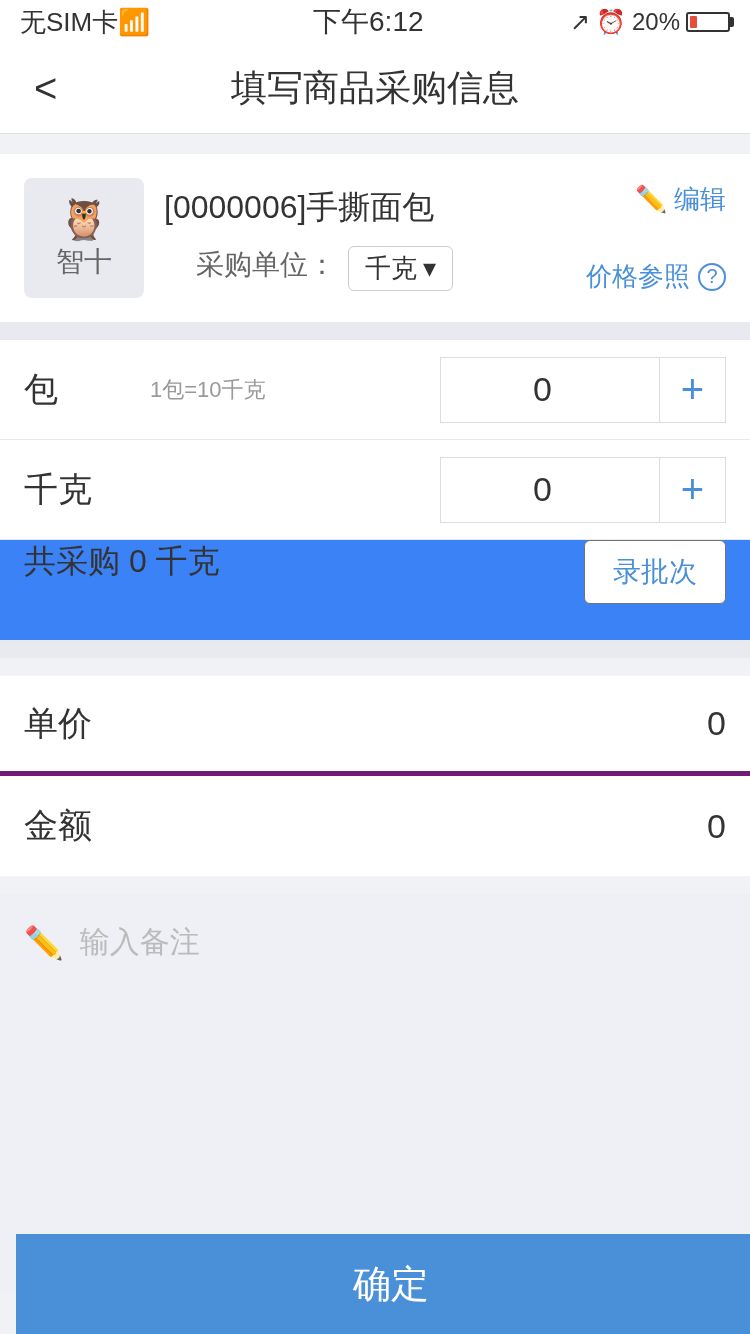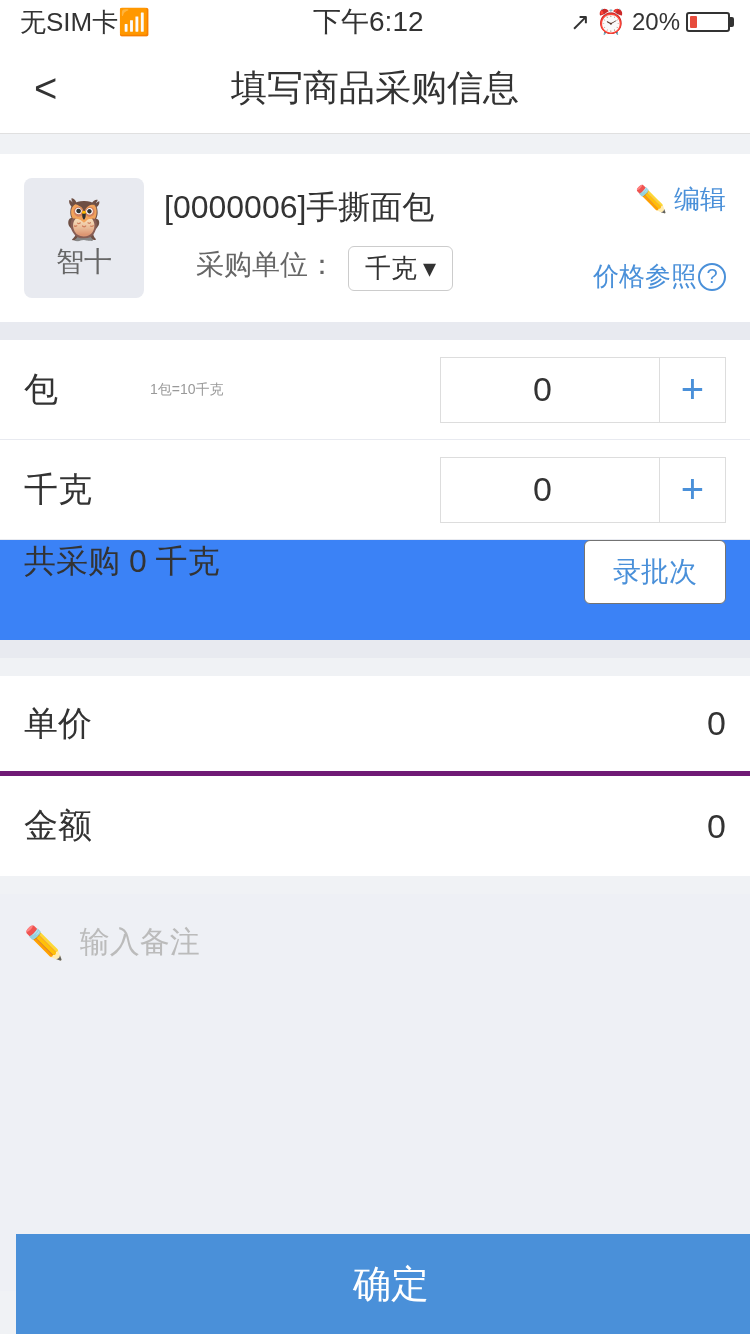--- a/index.html
+++ b/index.html
@@ -143,21 +143,21 @@
       gap: 6px;
     }
     .price-ref {
       position: absolute;
       right: 24px;
       bottom: 28px;
       color: #4a90d9;
       font-size: 26px;
       display: flex;
       align-items: center;
-      gap: 1px;
+      gap: 8px;
       justify-content: center;
     }
     .help-circle {
       width: 28px; height: 28px;
       border: 2px solid #4a90d9;
       border-radius: 50%;
       display: inline-flex;
       align-items: center;
       justify-content: center;
       font-size: 20px;
@@ -180,21 +180,21 @@
       padding: 0 24px;
       height: 100px;
       border-bottom: 1px solid #e8eaf0;
     }
     .input-label {
       font-size: 34px;
       color: #333;
       min-width: 120px;
     }
     .input-sublabel {
-      font-size: 14px;
+      font-size: 22px;
       color: #999;
       margin-left: 6px;
     }
     .input-control {
       margin-left: auto;
       display: flex;
       align-items: center;
       gap: 0;
     }
     .number-input {

